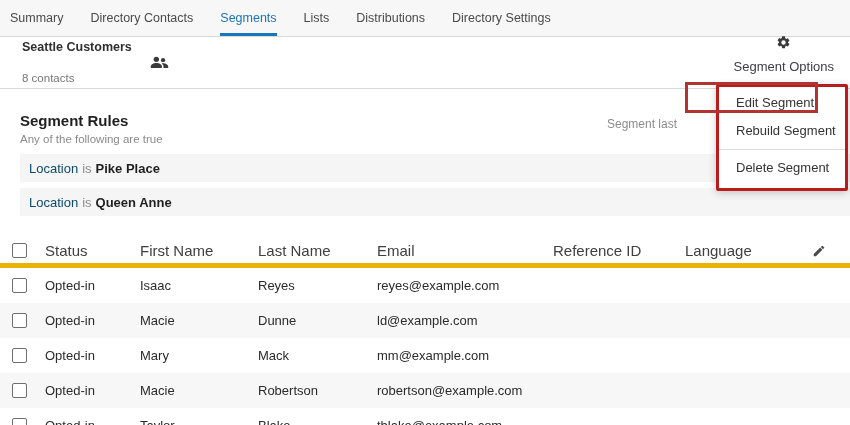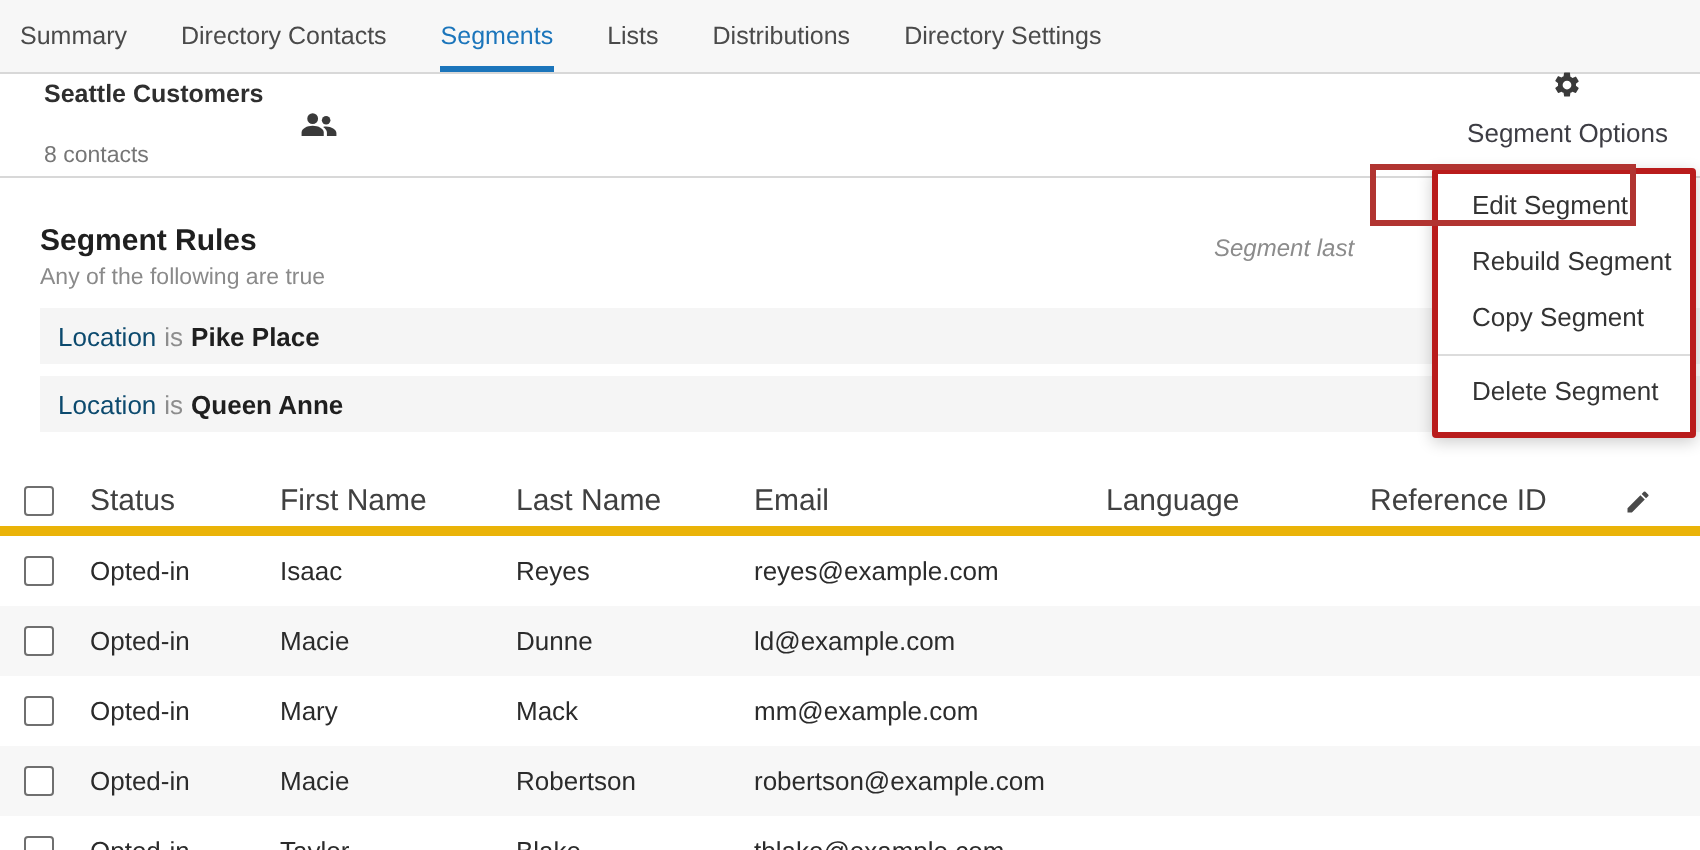--- a/index.html
+++ b/index.html
@@ -71,21 +71,21 @@
     font-size:13px;
     margin-right:-20px; 
   }
   .rule-field { color:#0c4a6e; }
   .rule-op { color:#8d8d8d; margin:0 4px; }
   .rule-val { color:#1f1f1f; font-weight:bold; }
 
   
   .meta-prefix {
     position:absolute; left:607px; top:117px;
-    font-size:12px; color:#8c8c8c; z-index:1; white-space:nowrap;font-style:italic;
+    font-size:12px; color:#8c8c8c; z-index:1; white-space:nowrap;
   }
   .meta-edit {
     position:absolute; left:809px; top:117px;
     font-size:12px; color:var(--accent); z-index:1; cursor:pointer;
   }
 
   
   .table { margin-top:22px; }
   .trow {
     display:grid;
@@ -209,22 +209,22 @@
 
   <div class="table">
     <div class="trow thead" id="thead-row">
       <div class="cell checkbox-cell">
         <span class="checkbox"></span>
       </div>
       <div class="cell">Status</div>
         <div class="cell">First Name</div>
         <div class="cell">Last Name</div>
         <div class="cell">Email</div>
+        <div class="cell">Reference ID</div>
         <div class="cell">Language</div>
-        <div class="cell">Reference ID</div>
         <div class="cell pencil-cell" id="pencil-cell">
         <span>
           <svg width="14" height="14" viewBox="0 0 24 24" fill="#4a4a4a">
             <path d="M3 17.25V21h3.75L17.81 9.94l-3.75-3.75L3 17.25zM20.71 7.04a1 1 0 0 0 0-1.41l-2.34-2.34a1 1 0 0 0-1.41 0l-1.83 1.83 3.75 3.75 1.83-1.83z"></path>
           </svg>
         </span>
       </div>
     </div>
     <div id="tbody">
         <div class="trow">
@@ -290,18 +290,17 @@
       </div>
   </div>
 </main>
 
 <span class="meta-prefix">Segment last</span>
 <span class="meta-edit">Edit</span>
 
 <div class="menu" id="options-menu">
     <div class="menu-item">Edit Segment</div>
     <div class="menu-item">Rebuild Segment</div>
-    <div class="menu-item">Copy Segment</div>
     <div class="menu-divider"></div>
     <div class="menu-item">Delete Segment</div>
   </div>
 
 <div class="red-annotation"></div>
 
 </body></html>

